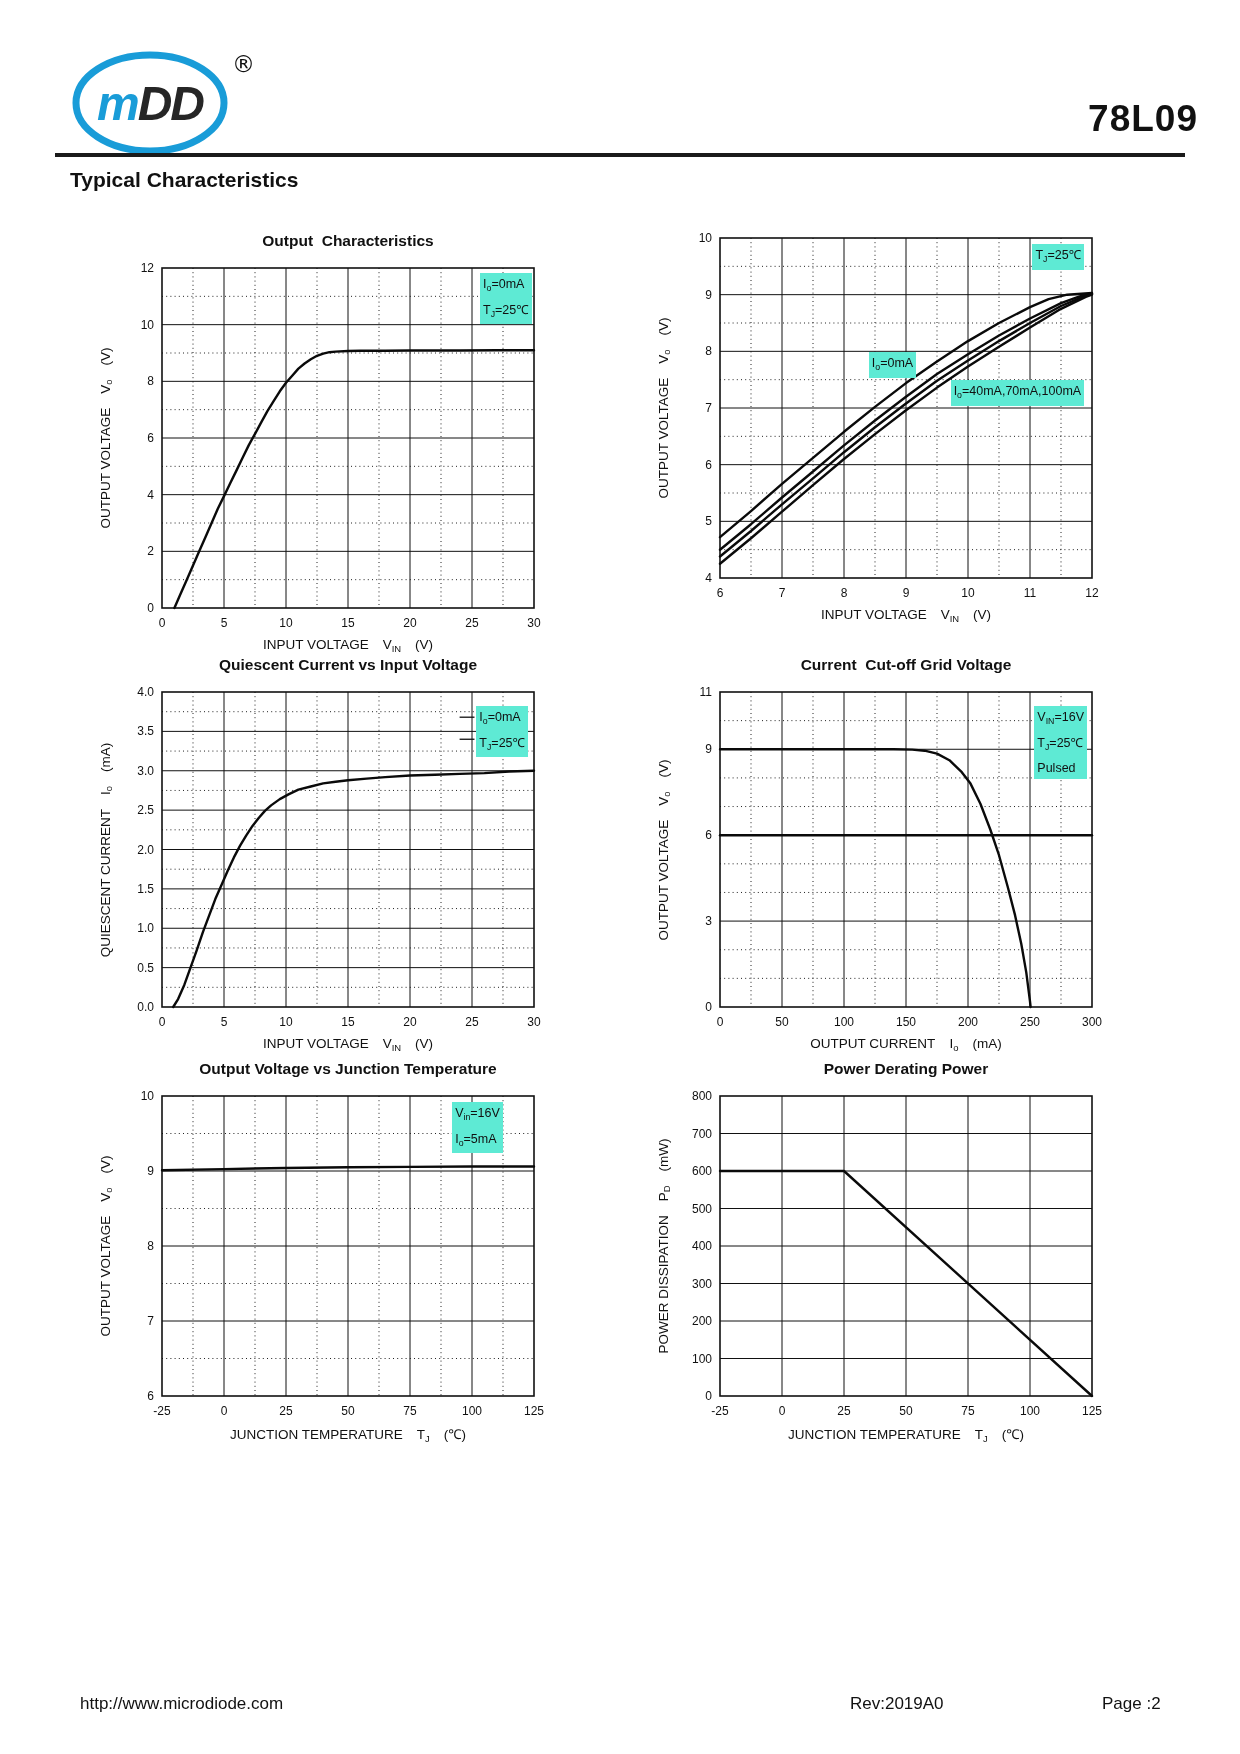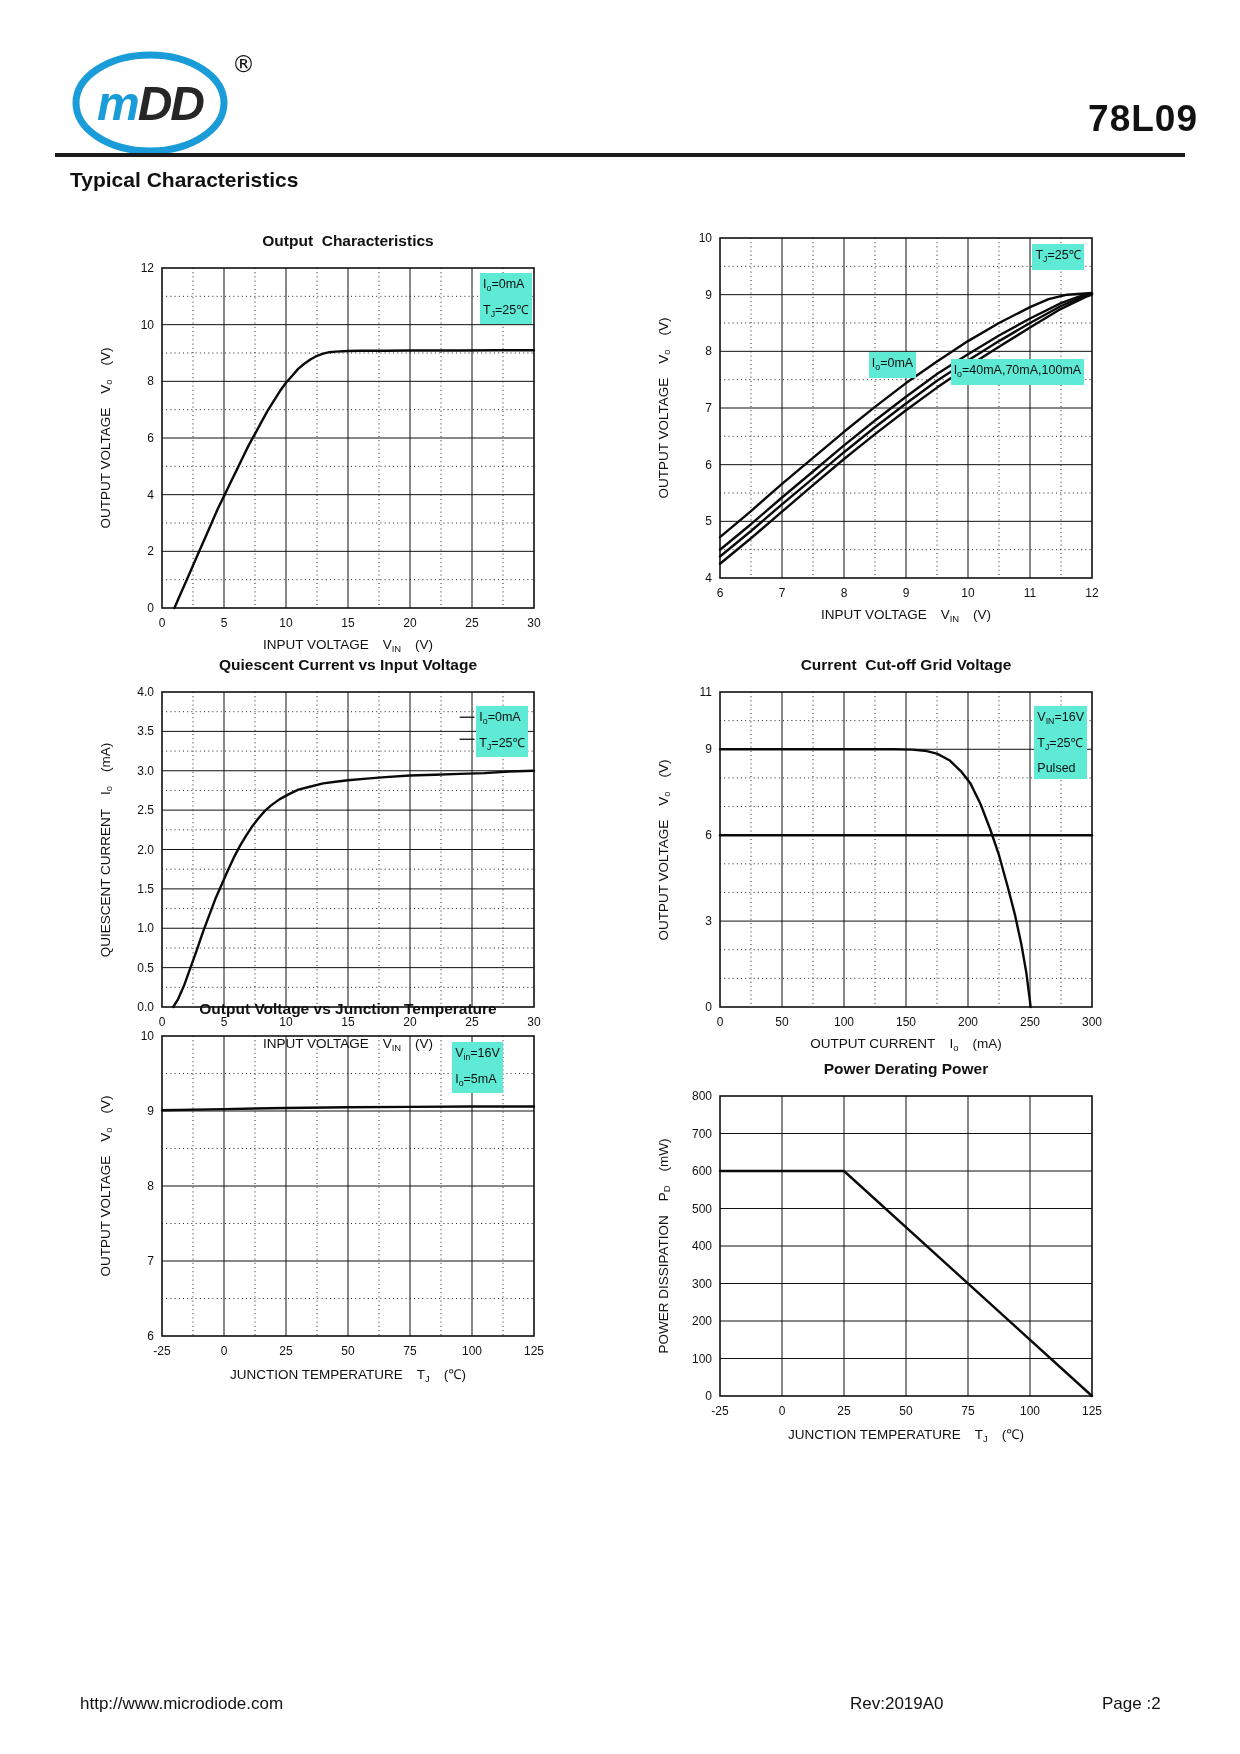--- a/index.html
+++ b/index.html
@@ -137,21 +137,21 @@
             <text x="72" y="70.66666666666666" text-anchor="end" font-size="12" fill="#111">9</text>
             <text x="72" y="14" text-anchor="end" font-size="12" fill="#111">10</text>
             <path d="M80.0 309.2 L111.0 283.1 L142.0 255.9 L173.0 229.9 L204.0 203.8 L235.0 178.9 L266.0 155.1 L297.0 133.5 L328.0 113.1 L359.0 95.0 L390.0 79.1 L408.6 71.2 L427.2 66.7 L452.0 65.0" fill="none" stroke="#0a0a0a" stroke-width="2.4" stroke-linejoin="round" stroke-linecap="round"></path>
             <path d="M80.0 321.7 L111.0 296.2 L142.0 269.5 L173.0 243.5 L204.0 217.4 L235.0 192.5 L266.0 168.7 L297.0 146.0 L328.0 126.2 L359.0 107.5 L390.0 90.5 L421.0 75.2 L439.6 68.4 L452.0 65.5" fill="none" stroke="#0a0a0a" stroke-width="2.4" stroke-linejoin="round" stroke-linecap="round"></path>
             <path d="M80.0 328.5 L111.0 303.0 L142.0 276.3 L173.0 250.3 L204.0 224.2 L235.0 199.3 L266.0 175.5 L297.0 152.8 L328.0 132.4 L359.0 113.1 L390.0 95.0 L421.0 78.0 L442.7 68.9 L452.0 66.1" fill="none" stroke="#0a0a0a" stroke-width="2.4" stroke-linejoin="round" stroke-linecap="round"></path>
             <path d="M80.0 335.8 L111.0 310.3 L142.0 283.7 L173.0 257.1 L204.0 231.0 L235.0 206.1 L266.0 182.3 L297.0 159.6 L328.0 138.6 L359.0 118.8 L390.0 99.5 L421.0 80.8 L445.8 68.9 L452.0 66.7" fill="none" stroke="#0a0a0a" stroke-width="2.4" stroke-linejoin="round" stroke-linecap="round"></path>
           </svg><div class="ann" style="left: 392.48px; top: 16.12px;">
             <div><span>T</span><span class="sub">J</span><span>=25℃</span></div>
           </div><div class="ann" style="left: 228.8px; top: 123.9px;">
             <div><span>I</span><span class="sub">o</span><span>=0mA</span></div>
-          </div><div class="ann" style="left: 310.64px; top: 131px;">
+          </div><div class="ann" style="left: 310.64px; top: 152px;">
             <div><span>I</span><span class="sub">o</span><span>=40mA,70mA,100mA</span></div>
           </div><div class="ytitle" style="top: 180px;"><span>OUTPUT VOLTAGE</span><span class="gap">V</span><span class="sub">o</span><span class="gap">(V)</span></div></div>
         <div class="xtitle"><span>INPUT VOLTAGE</span><span class="gap">V</span><span class="sub">IN</span><span class="gap">(V)</span></div>
       </div>
       <div class="chart" style="left: 58px; top: 652px;">
         <div class="ctitle">Quiescent Current vs Input Voltage</div>
         <div class="pwrap" style="height: 353px;"><svg width="470" height="353">
             <line x1="111" x2="111" y1="10" y2="325" stroke="#222" stroke-width="1" stroke-dasharray="1 3.2"></line>
             <line x1="173" x2="173" y1="10" y2="325" stroke="#222" stroke-width="1" stroke-dasharray="1 3.2"></line>
             <line x1="235" x2="235" y1="10" y2="325" stroke="#222" stroke-width="1" stroke-dasharray="1 3.2"></line>
@@ -243,21 +243,21 @@
             <text x="72" y="14" text-anchor="end" font-size="12" fill="#111">11</text>
             <path d="M80.0 67.3 L253.6 67.3 L272.2 67.6 L284.6 68.7 L297.0 71.6 L309.4 78.2 L321.8 90.2 L330.5 101.6 L340.4 121.7 L350.3 147.5 L359.0 173.2 L367.7 204.7 L375.1 233.4 L381.3 262.0 L386.3 290.6 L390.0 319.3 L390.6 325.0" fill="none" stroke="#0a0a0a" stroke-width="2.4" stroke-linejoin="round" stroke-linecap="round"></path>
             <path d="M80.0 153.2 L452.0 153.2" fill="none" stroke="#0a0a0a" stroke-width="2.4" stroke-linejoin="round" stroke-linecap="round"></path>
           </svg><div class="ann" style="left: 394.34px; top: 24.175px;">
             <div><span>V</span><span class="sub">IN</span><span>=16V</span></div>
             <div><span>T</span><span class="sub">J</span><span>=25℃</span></div>
             <div><span>Pulsed</span></div>
           </div><div class="ytitle" style="top: 167.5px;"><span>OUTPUT VOLTAGE</span><span class="gap">V</span><span class="sub">o</span><span class="gap">(V)</span></div></div>
         <div class="xtitle"><span>OUTPUT CURRENT</span><span class="gap">I</span><span class="sub">o</span><span class="gap">(mA)</span></div>
       </div>
-      <div class="chart" style="left: 58px; top: 996px;">
+      <div class="chart" style="left: 58px; top: 1056px;">
         <div class="ctitle">Output Voltage vs Junction Temperature</div>
         <div class="pwrap" style="height: 338px;"><svg width="470" height="338">
             <line x1="111" x2="111" y1="10" y2="310" stroke="#222" stroke-width="1" stroke-dasharray="1 3.2"></line>
             <line x1="173" x2="173" y1="10" y2="310" stroke="#222" stroke-width="1" stroke-dasharray="1 3.2"></line>
             <line x1="235" x2="235" y1="10" y2="310" stroke="#222" stroke-width="1" stroke-dasharray="1 3.2"></line>
             <line x1="297" x2="297" y1="10" y2="310" stroke="#222" stroke-width="1" stroke-dasharray="1 3.2"></line>
             <line x1="359" x2="359" y1="10" y2="310" stroke="#222" stroke-width="1" stroke-dasharray="1 3.2"></line>
             <line x1="421" x2="421" y1="10" y2="310" stroke="#222" stroke-width="1" stroke-dasharray="1 3.2"></line>
             <line x1="80" x2="452" y1="272.5" y2="272.5" stroke="#222" stroke-width="1" stroke-dasharray="1 3.2"></line>
             <line x1="80" x2="452" y1="197.5" y2="197.5" stroke="#222" stroke-width="1" stroke-dasharray="1 3.2"></line>

